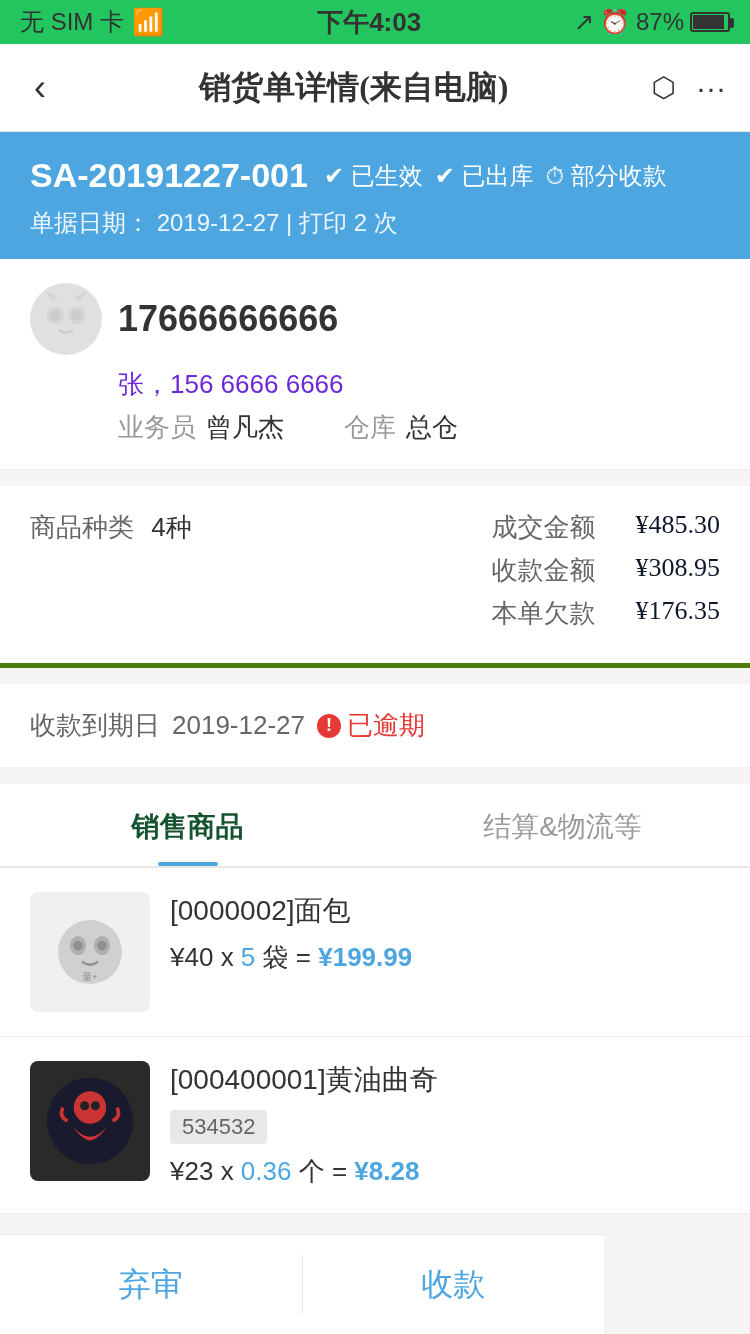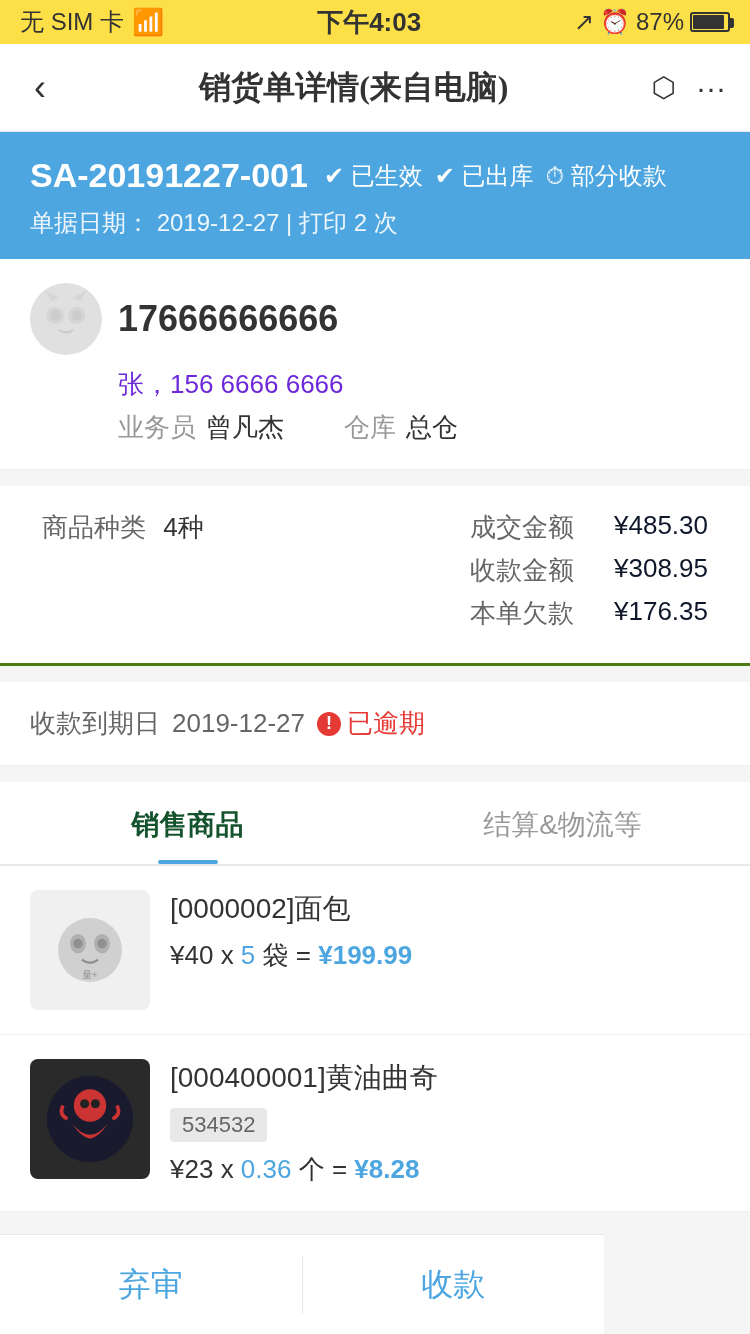--- a/index.html
+++ b/index.html
@@ -6,21 +6,21 @@
     * { box-sizing: border-box; margin: 0; padding: 0; }
     body {
       font-family: -apple-system, "PingFang SC", "Helvetica Neue", Arial, sans-serif;
       width: 750px;
       background: #f5f5f5;
       font-size: 28px;
       color: #333;
     }
     
     .status-bar {
-      background: #fde047;
+      background: #22c55e;
       display: flex;
       align-items: center;
       justify-content: space-between;
       padding: 0 20px;
       height: 44px;
       font-size: 24px;
       font-weight: 500;
     }
     .status-left { display: flex; align-items: center; gap: 8px; }
     .status-center { font-weight: 600; font-size: 26px; }
@@ -124,30 +124,30 @@
     .customer-info-row {
       display: flex; align-items: center; gap: 0;
       margin-left: 88px;
       font-size: 26px; color: #666;
     }
     .info-label { color: #999; margin-right: 10px; }
     .info-value { color: #333; margin-right: 60px; }
     
     .stats-section {
       background: #fff;
-      padding: 24px 42px;
-      border-bottom: 3px solid #4d7c0f;
+      padding: 24px 30px;
+      border-bottom: 5px solid #4d7c0f;
       margin-top: 16px;
     }
     .stats-row {
       display: flex; justify-content: space-between; align-items: flex-start;
     }
     .stats-left { font-size: 26px; color: #666; }
     .stats-count { color: #333; margin-left: 10px; }
-    .stats-right { text-align: right; }
+    .stats-right { text-align: right; font-family: Liberation Serif, serif; }
     .stat-line {
       display: flex; justify-content: space-between; gap: 40px;
       font-size: 26px; margin-bottom: 8px;
     }
     .stat-label { color: #666; }
     .stat-value { color: #0f172a; font-weight: 500; }
     
     .due-section {
       background: #fff;
       padding: 24px 30px;

